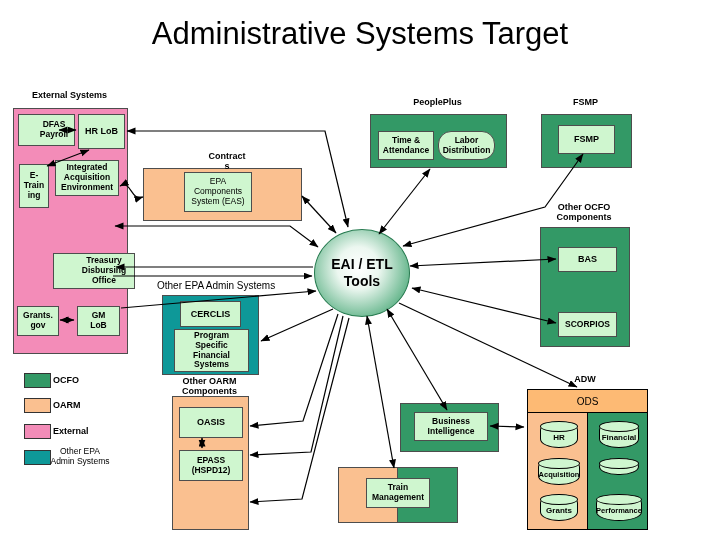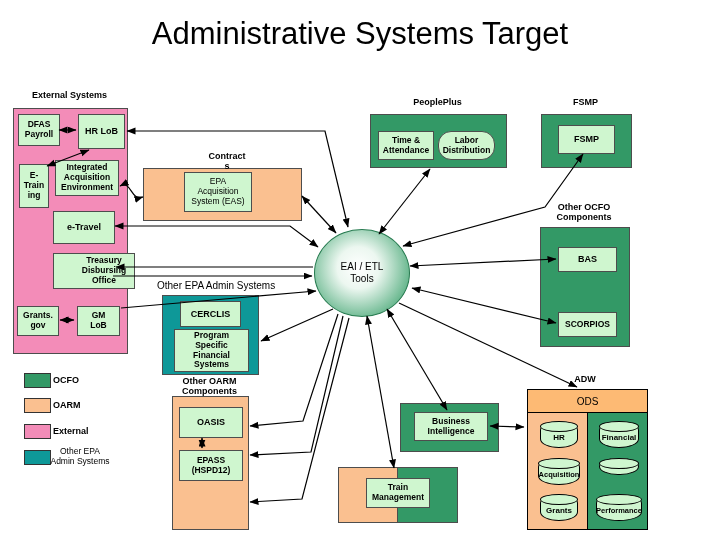--- a/index.html
+++ b/index.html
@@ -25,21 +25,21 @@
     position:absolute; background:#CFF6CF; border:1px solid #4d4d4d;
     display:flex; align-items:center; justify-content:center; text-align:center;
     font-size:9px; font-weight:bold; white-space:pre-line; line-height:1.15; z-index:2;
   }
   .node.small { font-size:8.5px; }
   .hub {
     position:absolute; left:314px; top:229px; width:94px; height:86px; border-radius:50%;
     border:1px solid #267a4f; z-index:2;
     background:radial-gradient(circle at 46% 44%, #ffffff 0%, #ecf7f0 30%, #74bd97 70%, #339966 95%);
     display:flex; align-items:center; justify-content:center; text-align:center;
-    font-size:10px; font-weight:normal; white-space:pre-line; line-height:1.2;
+    font-size:14px; font-weight:bold; white-space:pre-line; line-height:1.2;
   }
   .odsbar {
     position:absolute; left:527px; top:389px; width:121px; height:24px;
     background:#fdba74; border:1px solid #000; box-sizing:border-box; z-index:2;
     display:flex; align-items:center; justify-content:center; font-size:10px;
   }
   .adwhalf { position:absolute; top:412px; height:118px; z-index:1; border:1px solid #000; box-sizing:border-box; }
   .cyl {
     position:absolute; background:#CFF6CF; border:1px solid #000; border-radius:50%/9px;
     z-index:2; display:flex; align-items:flex-end; justify-content:center;
@@ -56,43 +56,42 @@
 </style>
 </head>
 <body>
 
 <div class="stage">
 
   <div class="title">Administrative Systems Target</div>
 
   <div class="grplabel" style="left:13px; top:90px; width:113px;">External Systems</div>
   <div class="grpbox pink" style="left:13px; top:108px; width:113px; height:244px;"></div>
-  <div class="node small" style="left:18px; top:114px; width:40px; height:30px;">DFAS
+  <div class="node small" style="left:18px; top:114px; width:40px; height:30px;padding-left:15px;">DFAS
 Payroll</div>
   <div class="node" style="left:78px; top:114px; width:45px; height:33px;">HR LoB</div>
   <div class="node small" style="left:19px; top:164px; width:28px; height:42px;">E-
 Train
 ing</div>
   <div class="node small" style="left:55px; top:160px; width:62px; height:34px;">Integrated
 Acquisition
 Environment</div>
-  <div class="node" style="left:53px; top:211px; width:60px; height:31px;">e-Travel</div>
   <div class="node small" style="left:53px; top:253px; width:60px; height:34px;padding-left:20px;">Treasury
 Disbursing
 Office</div>
   <div class="node small" style="left:17px; top:306px; width:40px; height:28px;">Grants.
 gov</div>
   <div class="node small" style="left:77px; top:306px; width:41px; height:28px;">GM
 LoB</div>
 
   <div class="grplabel" style="left:195px; top:151px; width:64px;">Contract
 s</div>
   <div class="grpbox orange" style="left:143px; top:168px; width:157px; height:51px;"></div>
   <div class="node small" style="left:184px; top:172px; width:66px; height:38px; font-weight:normal;">EPA
-Acquisition
+Components
 System (EAS)</div>
 
   <div class="grplabel" style="left:370px; top:97px; width:135px;">PeoplePlus</div>
   <div class="grpbox green" style="left:370px; top:114px; width:135px; height:52px;"></div>
   <div class="node small" style="left:378px; top:131px; width:54px; height:27px;">Time &amp;
 Attendance</div>
   <div class="node small" style="left:438px; top:131px; width:55px; height:27px;border-radius:13px;">Labor
 Distribution</div>
 
   <div class="grplabel" style="left:541px; top:97px; width:89px;">FSMP</div>

